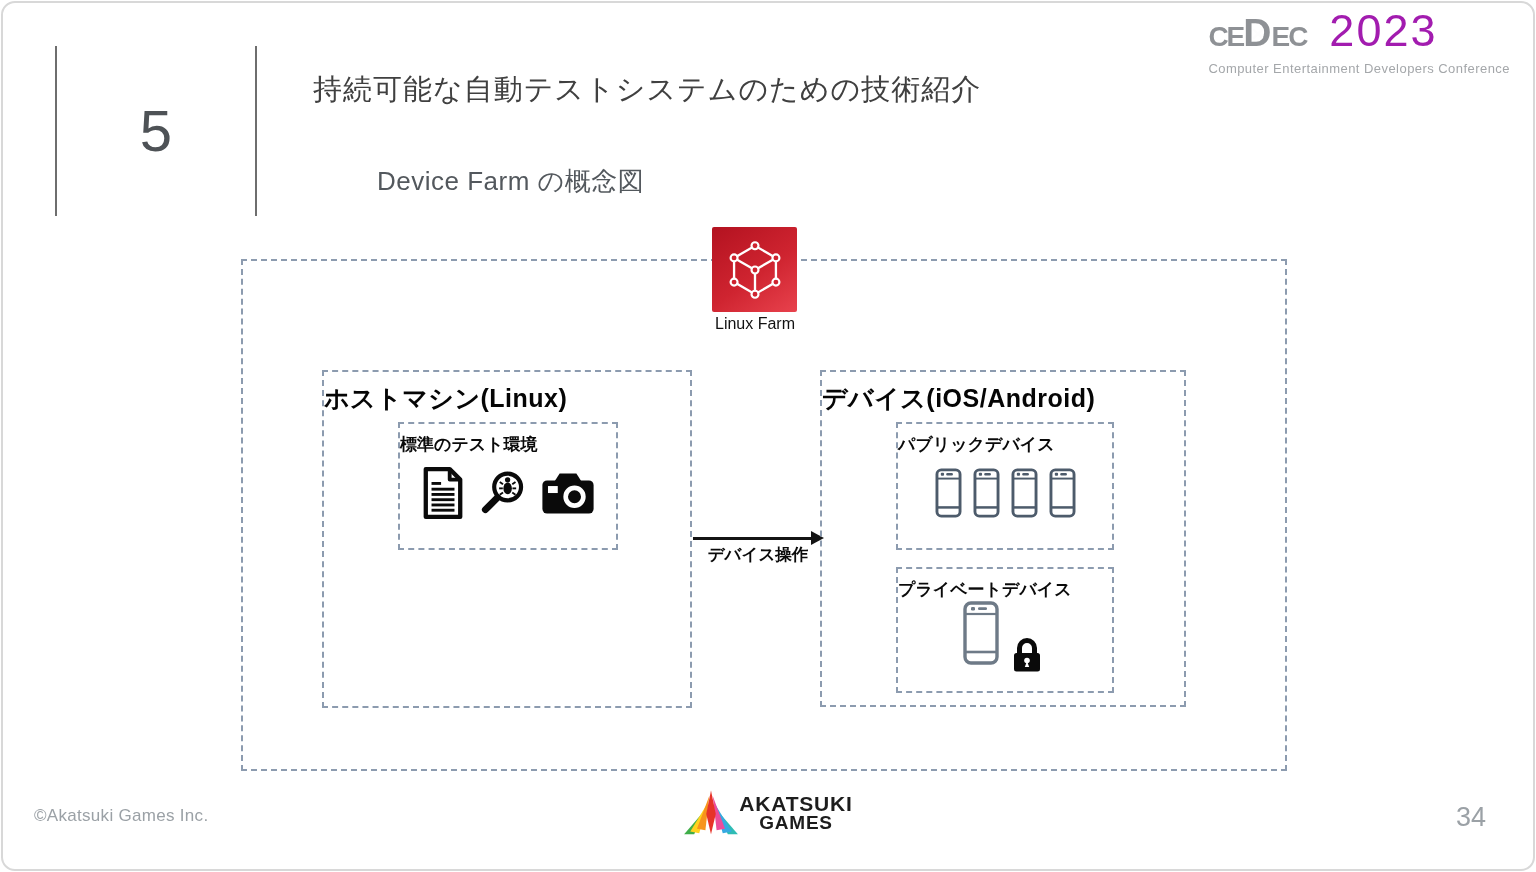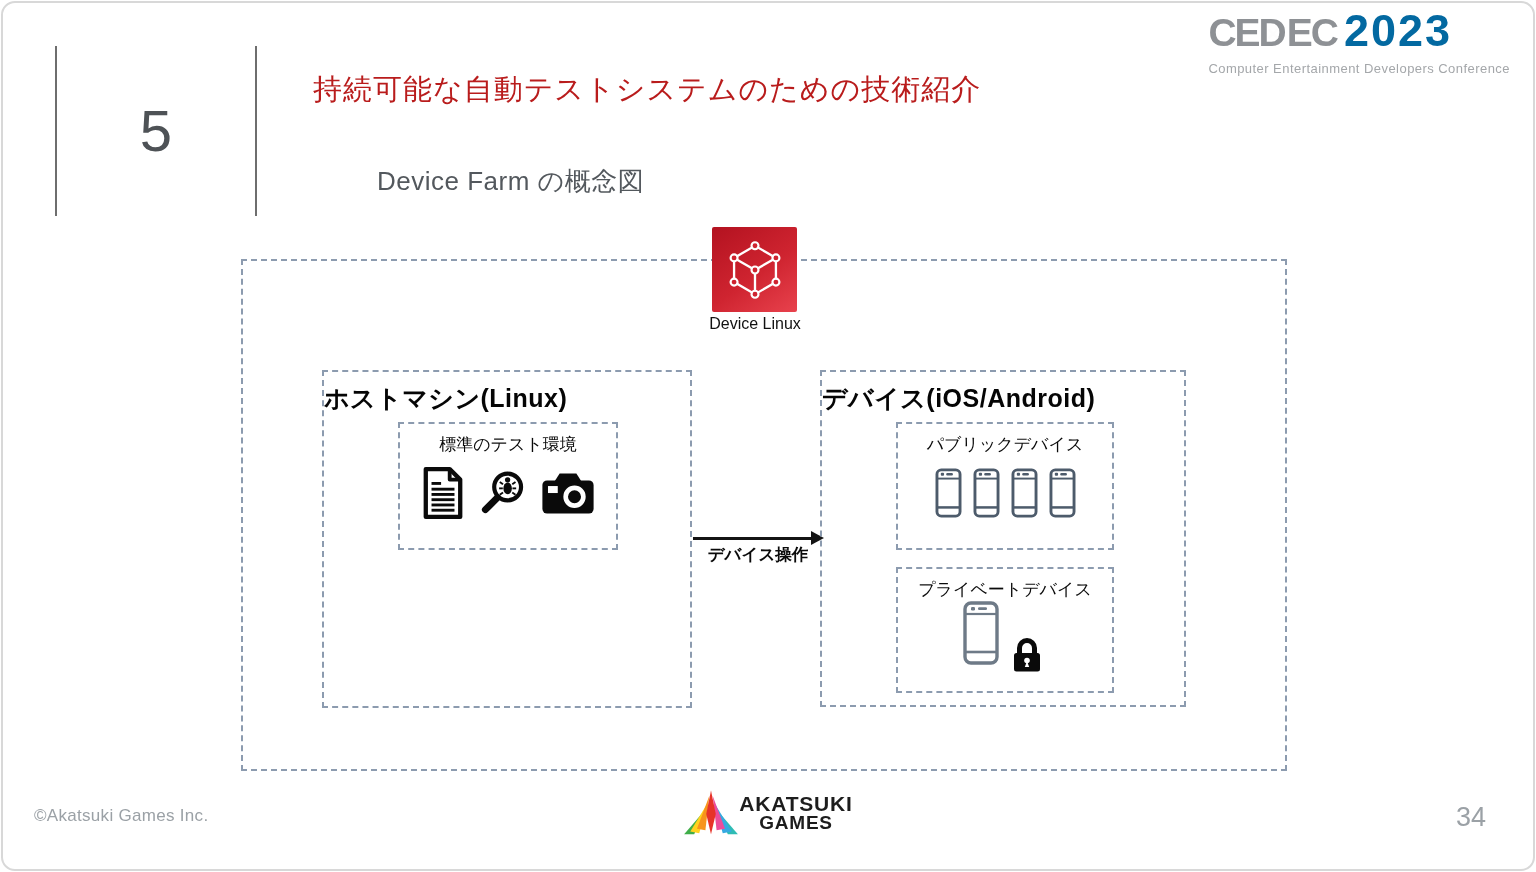--- a/index.html
+++ b/index.html
@@ -5,45 +5,45 @@
   * { margin:0; padding:0; box-sizing:border-box; }
   html,body { width:1536px; height:872px; background:#ffffff; font-family:"Liberation Sans", sans-serif; }
   .slide { position:relative; width:1536px; height:872px; background:#fff; overflow:hidden; }
   .slide-frame { position:absolute; inset:1px; border:2px solid #d8d8d8; border-radius:14px; pointer-events:none; }
 
   
   .vbar { position:absolute; width:2px; background:#6e6e6e; top:46px; height:170px; }
   .vbar.left { left:55px; } .vbar.right { left:255px; }
   .section-number { position:absolute; left:56px; top:102px; width:200px; text-align:center;
                     font-size:58px; color:#4e5256; line-height:1; }
-  .title { position:absolute; left:313px; top:70px; font-size:29px; color:#b91c1c; letter-spacing:1px; font-weight:500; }
+  .title { position:absolute; left:313px; top:70px; font-size:29px; color:#404040; letter-spacing:1px; font-weight:500; }
   .subtitle { position:absolute; left:377px; top:164px; font-size:26px; color:#53585d; letter-spacing:0.5px; }
 
   
   .cedec { position:absolute; top:8px; right:26px; color:#8e9195; }
   .cedec-row { display:flex; align-items:baseline; line-height:1; }
-  .cedec-bold { font-weight:800; font-size:39px; letter-spacing:-2px; }
+  .cedec-bold { font-weight:800; font-size:28px; letter-spacing:-2px; }
   .cedec-d { position:relative; font-weight:800; font-size:39px; }
   .cedec-cross { position:absolute; left:52%; top:54%; transform:translate(-50%,-50%); font-size:17px; font-weight:700; color:#fdfdfd; }
-  .cedec-year { font-size:45px; font-weight:700; letter-spacing:2px; margin-left:7px; color:#0369a1; }
+  .cedec-year { font-size:45px; font-weight:400; letter-spacing:2px; margin-left:23px; color:#a21caf; }
   .cedec-tagline { font-size:13px; letter-spacing:0.45px; color:#a4a7aa; margin-top:8px; }
 
   
   .outer-box { position:absolute; left:241px; top:259px; width:1046px; height:512px;
                border:2px dashed #8c9baf; }
   .dashed-box { position:absolute; border:2px dashed #8c9baf; }
   .host-box  { left:322px; top:370px; width:370px; height:338px; }
   .device-box{ left:820px; top:370px; width:366px; height:337px; }
   .group-title { position:absolute; width:100%; top:10px;
                  font-size:25px; font-weight:700; color:#050505; letter-spacing:0.5px; }
   .inner-box { position:absolute; border:2px dashed #8c9baf; width:220px; left:74px; }
   .inner-a { top:50px; height:128px; } .inner-b { top:195px; height:126px; }
   .device-box .inner-box { width:218px; }
-  .inner-title { position:absolute; width:100%; text-align:center; top:9px;
-                 font-size:17px; font-weight:400; color:#0a0a0a; }
+  .inner-title { position:absolute; width:100%; text-align:left; top:9px;
+                 font-size:17px; font-weight:700; color:#0a0a0a; }
   .icon-row { position:absolute; left:0; right:0; top:42px; display:flex;
               justify-content:center; align-items:center; gap:13px; }
   .phone-row { top:44px; gap:11px; }
   .tools-row { top:36px; }
   .private-group { position:absolute; left:50%; top:32px; transform:translateX(-50%); width:84px; height:82px; }
   .private-phone { position:absolute; left:0; top:0; }
   .private-lock  { position:absolute; left:44px; top:34px; }
 
   
   .df-icon { position:absolute; left:712px; top:227px; width:85px; height:85px;
@@ -103,21 +103,21 @@
         <circle cx="32" cy="7" r="3.6"></circle>
           <circle cx="53.6" cy="19.5" r="3.6"></circle>
         <circle cx="53.6" cy="44.5" r="3.6"></circle>
           <circle cx="32" cy="57" r="3.6"></circle>
         <circle cx="10.4" cy="44.5" r="3.6"></circle>
           <circle cx="10.4" cy="19.5" r="3.6"></circle>
         <circle cx="32" cy="32" r="3.6"></circle>
       </g>
     </svg>
   </div>
-  <div class="df-label">Device Linux</div>
+  <div class="df-label">Linux Farm</div>
 
   <div class="dashed-box host-box">
     <div class="group-title">ホストマシン(Linux)</div>
 
     <div class="inner-box inner-a">
       <div class="inner-title">標準のテスト環境</div>
       <div class="icon-row">
         <svg viewBox="0 0 46 56" width="44" height="54">
           <path d="M5 3 h25 l11 11 v39 h-36 z" fill="#fff" stroke="#0a0a0a" stroke-width="4.5" stroke-linejoin="round"></path>
           <path d="M30 3 v11 h11" fill="none" stroke="#0a0a0a" stroke-width="4" stroke-linejoin="round"></path>

